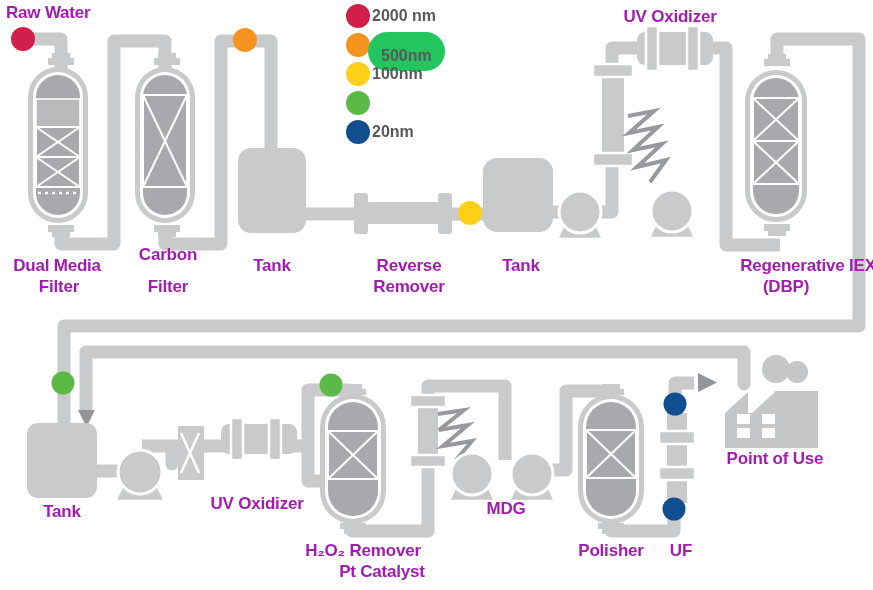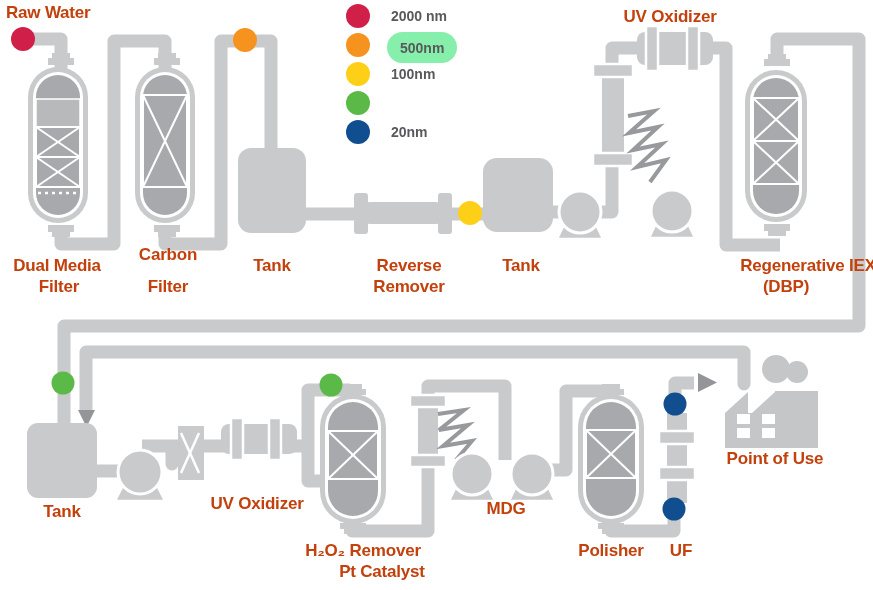--- a/index.html
+++ b/index.html
@@ -1,25 +1,25 @@
 <!DOCTYPE html>
 <html><head>
 <meta charset="utf-8">
 <style>
   html,body{margin:0;padding:0;background:#ffffff;}
   .stage{position:relative;width:873px;height:590px;background:#ffffff;overflow:hidden;
          font-family:"Liberation Sans","DejaVu Sans",sans-serif;}
   svg{position:absolute;left:0;top:0;}
-  .lbl{position:absolute;color:#c2410c;font-weight:700;font-size:17px;line-height:20px;
+  .lbl{position:absolute;color:#a21caf;font-weight:700;font-size:17px;line-height:20px;
        white-space:nowrap;transform:translateX(-50%);letter-spacing:-0.2px;}
   .lbl.left{transform:none;}
-  .leg{position:absolute;left:387px;color:#58595b;font-weight:700;font-size:14px;
+  .leg{position:absolute;left:368px;color:#58595b;font-weight:700;font-size:16px;
        line-height:24px;white-space:nowrap;}
   .leg .plain{padding-left:4px;}
-  .pill{display:inline-block;background:#86efac;border-radius:20px;padding:4px 13px 3px 13px;}
+  .pill{display:inline-block;background:#22c55e;border-radius:20px;padding:12px 13px 3px 13px;}
 </style>
 </head>
 <body>
 
 <div class="stage">
 
 <svg width="873" height="590" viewBox="0 0 873 590">
 
   <g fill="none" stroke="#c9cacb" stroke-width="13" stroke-linejoin="round">
     <path d="M 14 39 H 61 V 70"></path>

